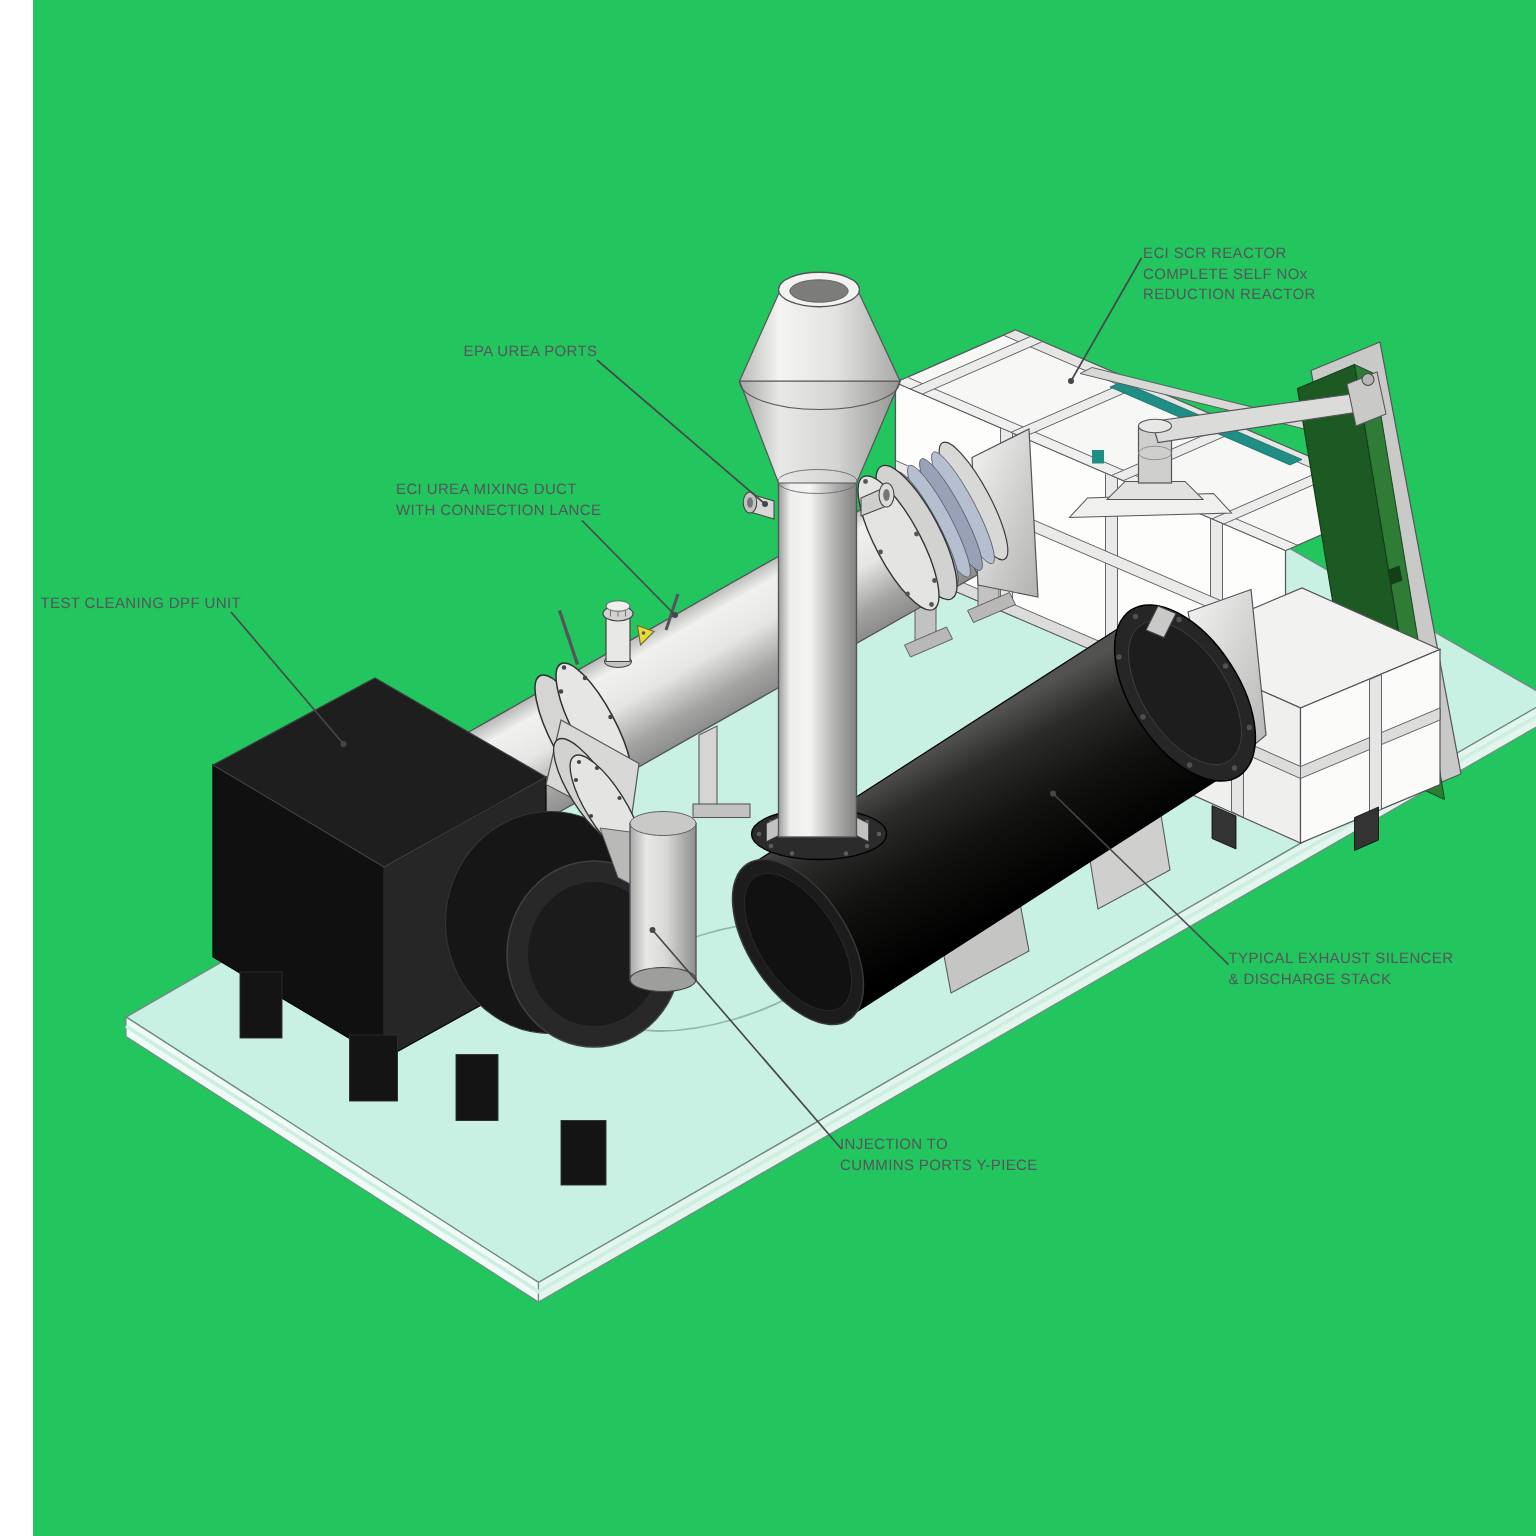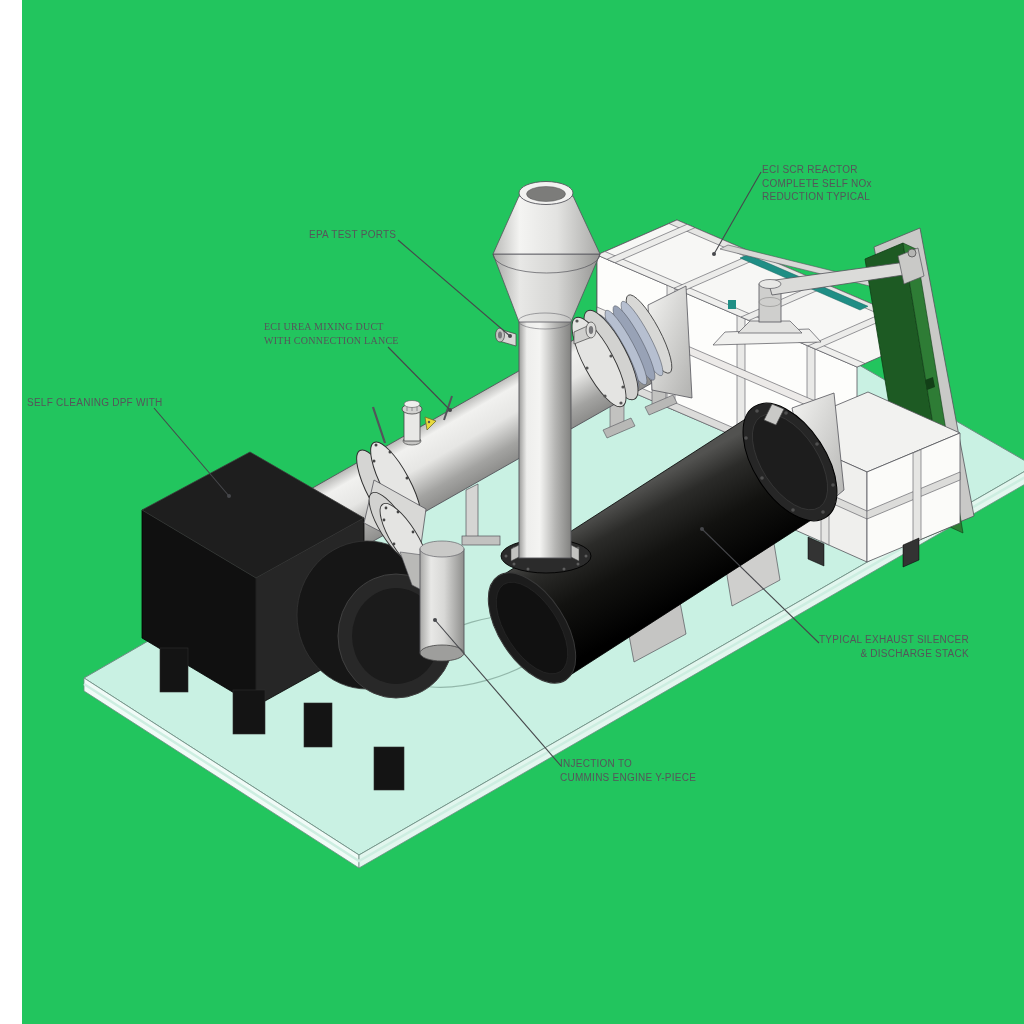--- a/index.html
+++ b/index.html
@@ -296,39 +296,39 @@
     <line x1="797" y1="643" x2="680" y2="529"></line>
         <circle cx="680" cy="529" r="2" fill="#46474b" stroke="none"></circle>
     <line x1="539" y1="766" x2="413" y2="620"></line>
         <circle cx="413" cy="620" r="2" fill="#46474b" stroke="none"></circle>
   </g>
 </svg>
 
   <div class="label" style="left:740px;top:163px;">
     <div>ECI SCR REACTOR</div>
     <div>COMPLETE SELF NOx</div>
-    <div>REDUCTION TYPICAL</div>
+    <div>REDUCTION REACTOR</div>
   </div>
 
   <div class="label" style="left:287px;top:228px;">
-    <div>EPA TEST PORTS</div>
-  </div>
-
-  <div class="label" style="left:242px;top:320px;font-family:Liberation Serif, serif;">
+    <div>EPA UREA PORTS</div>
+  </div>
+
+  <div class="label" style="left:242px;top:320px;">
     <div>ECI UREA MIXING DUCT</div>
     <div>WITH CONNECTION LANCE</div>
   </div>
 
   <div class="label" style="left:5px;top:396px;">
-    <div>SELF CLEANING DPF WITH</div>
-  </div>
-
-  <div class="label" style="left:797px;top:633px;text-align:right;">
+    <div>TEST CLEANING DPF UNIT</div>
+  </div>
+
+  <div class="label" style="left:797px;top:633px;">
     <div>TYPICAL EXHAUST SILENCER</div>
     <div>&amp; DISCHARGE STACK</div>
   </div>
 
   <div class="label" style="left:538px;top:757px;">
     <div>INJECTION TO</div>
-    <div>CUMMINS ENGINE Y-PIECE</div>
+    <div>CUMMINS PORTS Y-PIECE</div>
   </div>
 
 </div>
 
 </body></html>

